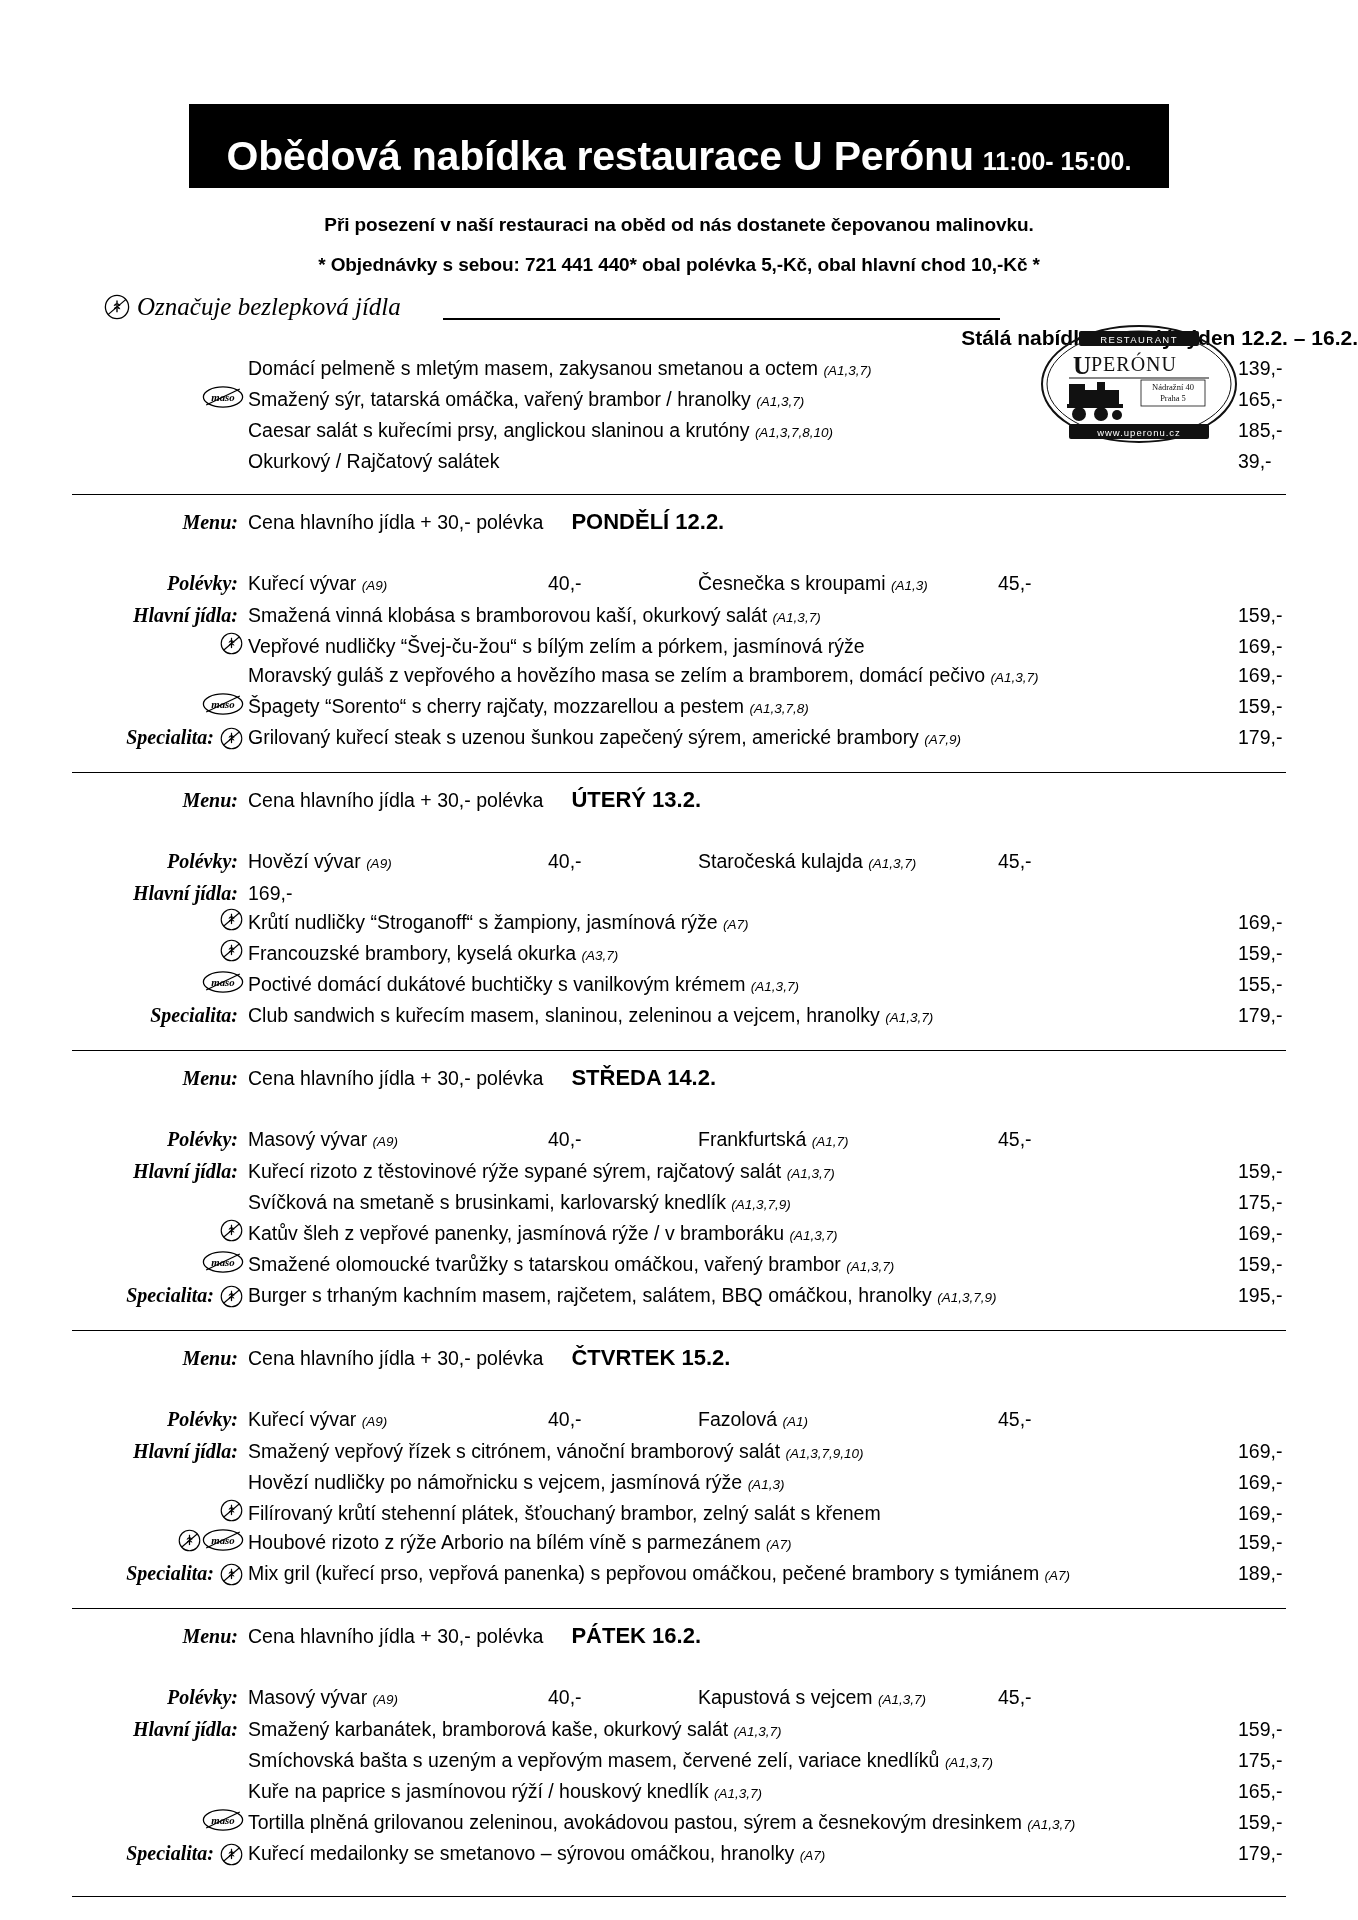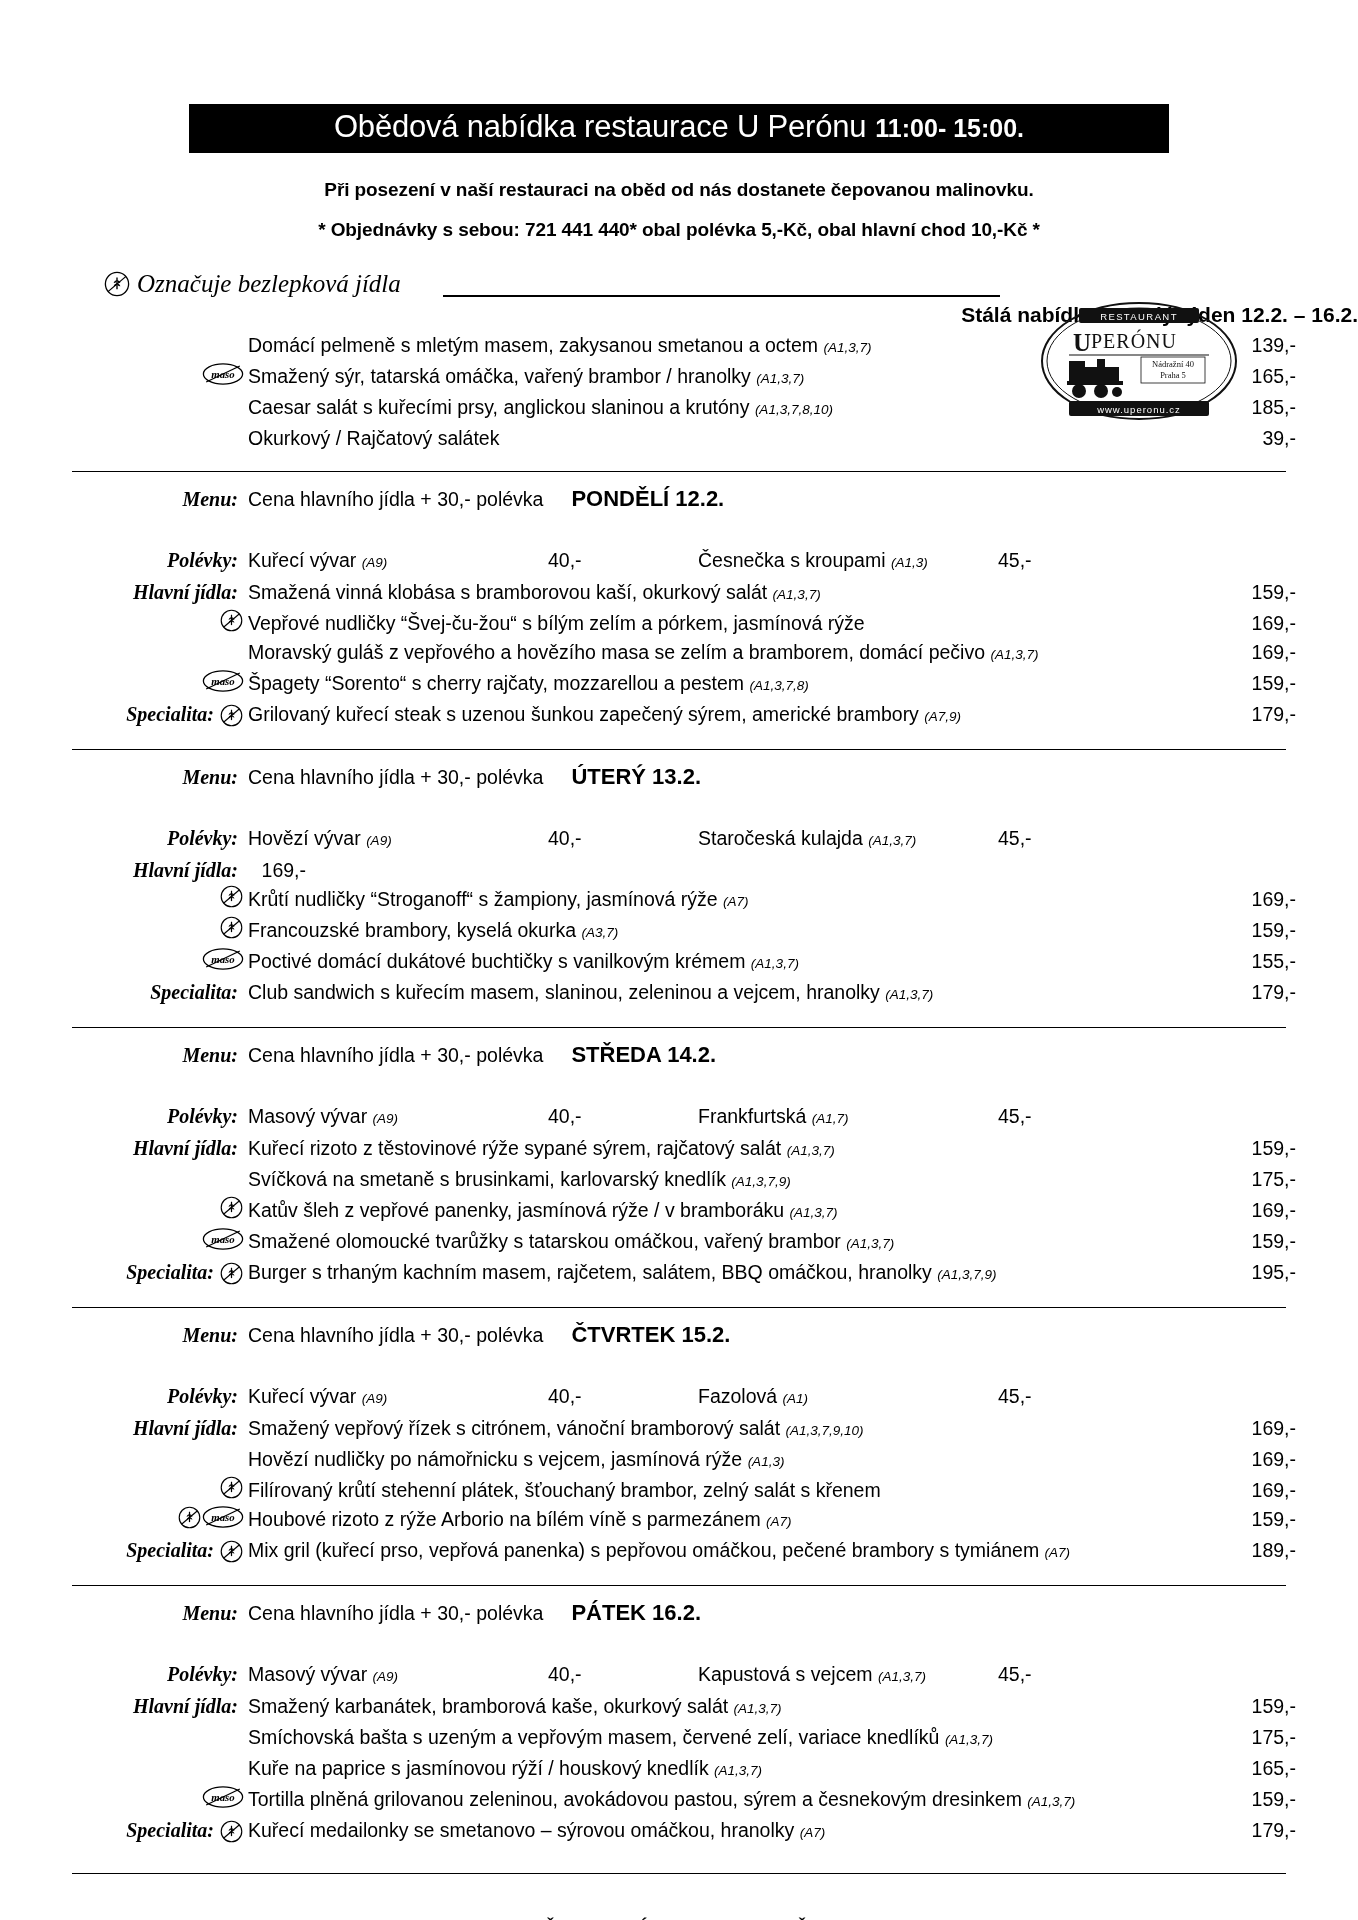--- a/index.html
+++ b/index.html
@@ -28,24 +28,25 @@
     width: 980px;
     background: #000000;
     color: #ffffff;
     padding: 5px 14px 8px 14px;
     box-sizing: border-box;
     display: flex;
     align-items: baseline;
     justify-content: center;
   }
   .title-main {
-    font-size: 31px;
-    font-weight: normal;
+    font-size: 41px;
+    font-weight: bold;
     letter-spacing: -0.2px;
     white-space: nowrap;
+    margin-top: 24px;
   }
   .title-hours {
     font-size: 25px;
     font-weight: bold;
     margin-left: 9px;
     white-space: nowrap;
   }
 
   .sub-line {
     text-align: center;
@@ -54,21 +55,21 @@
     margin-top: 26px;
     letter-spacing: -0.1px;
   }
   .sub-line.second {
     margin-top: 18px;
   }
 
   
   .legend-row {
     position: relative;
-    margin-top: 28px;
+    margin-top: 16px;
     padding-left: 100px;
     height: 42px;
   }
   .legend-badge-wrap {
     position: absolute;
     left: 104px;
     top: 1px;
     display: flex;
     align-items: center;
   }
@@ -163,21 +164,21 @@
     white-space: nowrap;
     overflow: visible;
   }
   .alg {
     font-size: 13.5px;
     font-style: italic;
   }
   .price {
     width: 120px;
     flex: 0 0 120px;
-    text-align: right;
+    text-align: left;
     padding-right: 62px;
     box-sizing: border-box;
     font-size: 19.5px;
     white-space: nowrap;
   }
 
   
   .day {
     margin-top: 18px;
   }

